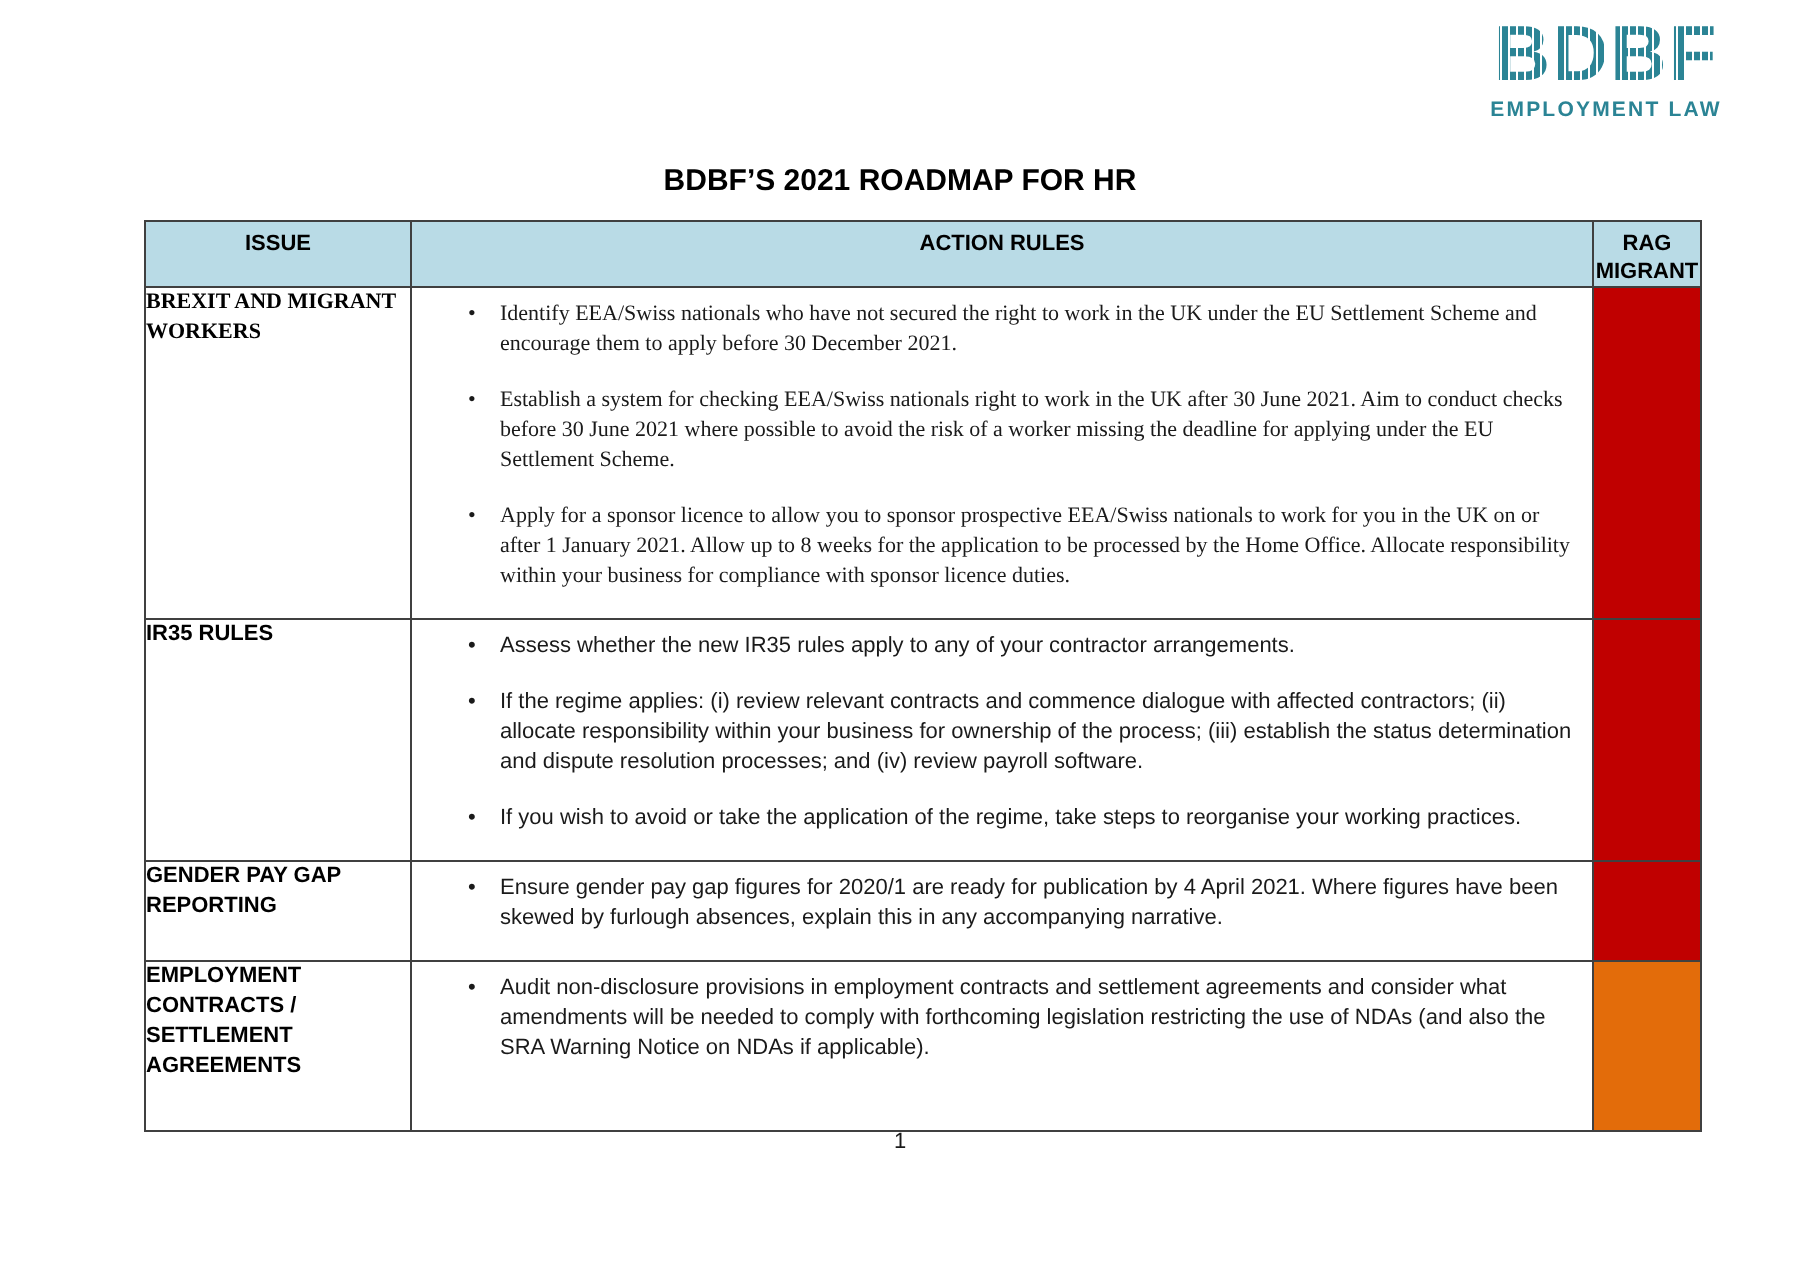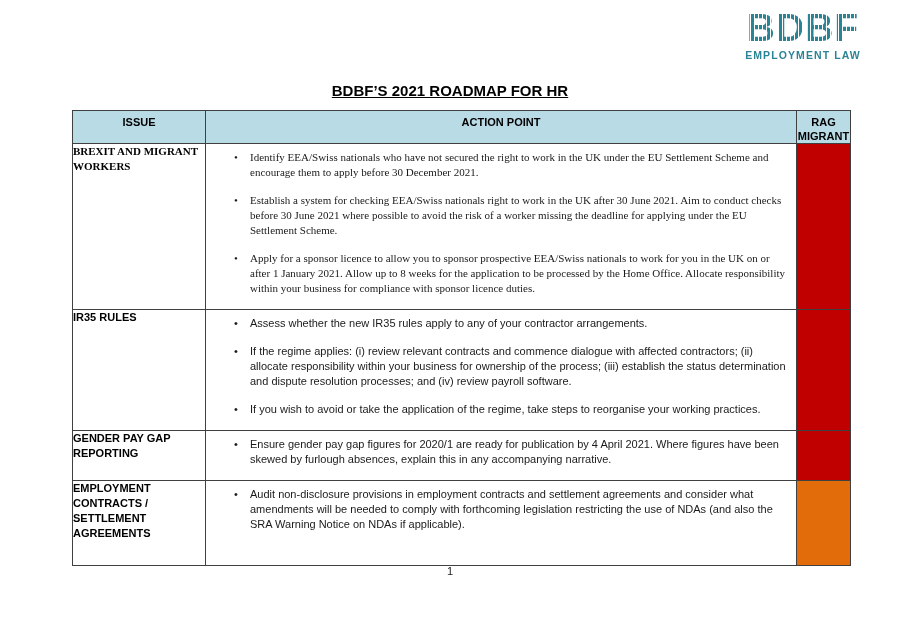--- a/index.html
+++ b/index.html
@@ -25,21 +25,20 @@
   .logo-sub{
     margin-top:2px;font-size:10.5px;font-weight:bold;letter-spacing:1.1px;
     color:var(--teal);white-space:nowrap;
   }
   
   .doc-title{
     margin:82px 0 0 0;
     text-align:center;
     font-size:15px;font-weight:bold;color:#000;
     line-height:17px;
-    text-decoration:underline;
   }
   
   table.roadmap{
     margin:11px 0 0 72px;
     width:778px;
     border-collapse:collapse;
     table-layout:fixed;
     font-size:11px;
   }
   table.roadmap col.c-issue{width:133px;}
@@ -105,21 +104,21 @@
 
   <table class="roadmap">
     <colgroup>
       <col class="c-issue">
         <col class="c-action">
         <col class="c-rag">
     </colgroup>
     <thead>
       <tr>
         <th>ISSUE</th>
-        <th>ACTION POINT</th>
+        <th>ACTION RULES</th>
         <th>RAG MIGRANT</th>
       </tr>
     </thead>
     <tbody id="rows">
         <tr>
     <td class="issue-cell">BREXIT AND MIGRANT WORKERS</td>
     <td class="action-cell">
             <ul>
               <li><span class="bullet">•</span><span>Identify EEA/Swiss nationals who have not secured the right to work in the UK under the EU Settlement Scheme and encourage them to apply before 30 December 2021.</span></li>
               <li><span class="bullet">•</span><span>Establish a system for checking EEA/Swiss nationals right to work in the UK after 30 June 2021.  Aim to conduct checks before 30 June 2021 where possible to avoid the risk of a worker missing the deadline for applying under the EU Settlement Scheme.</span></li>

